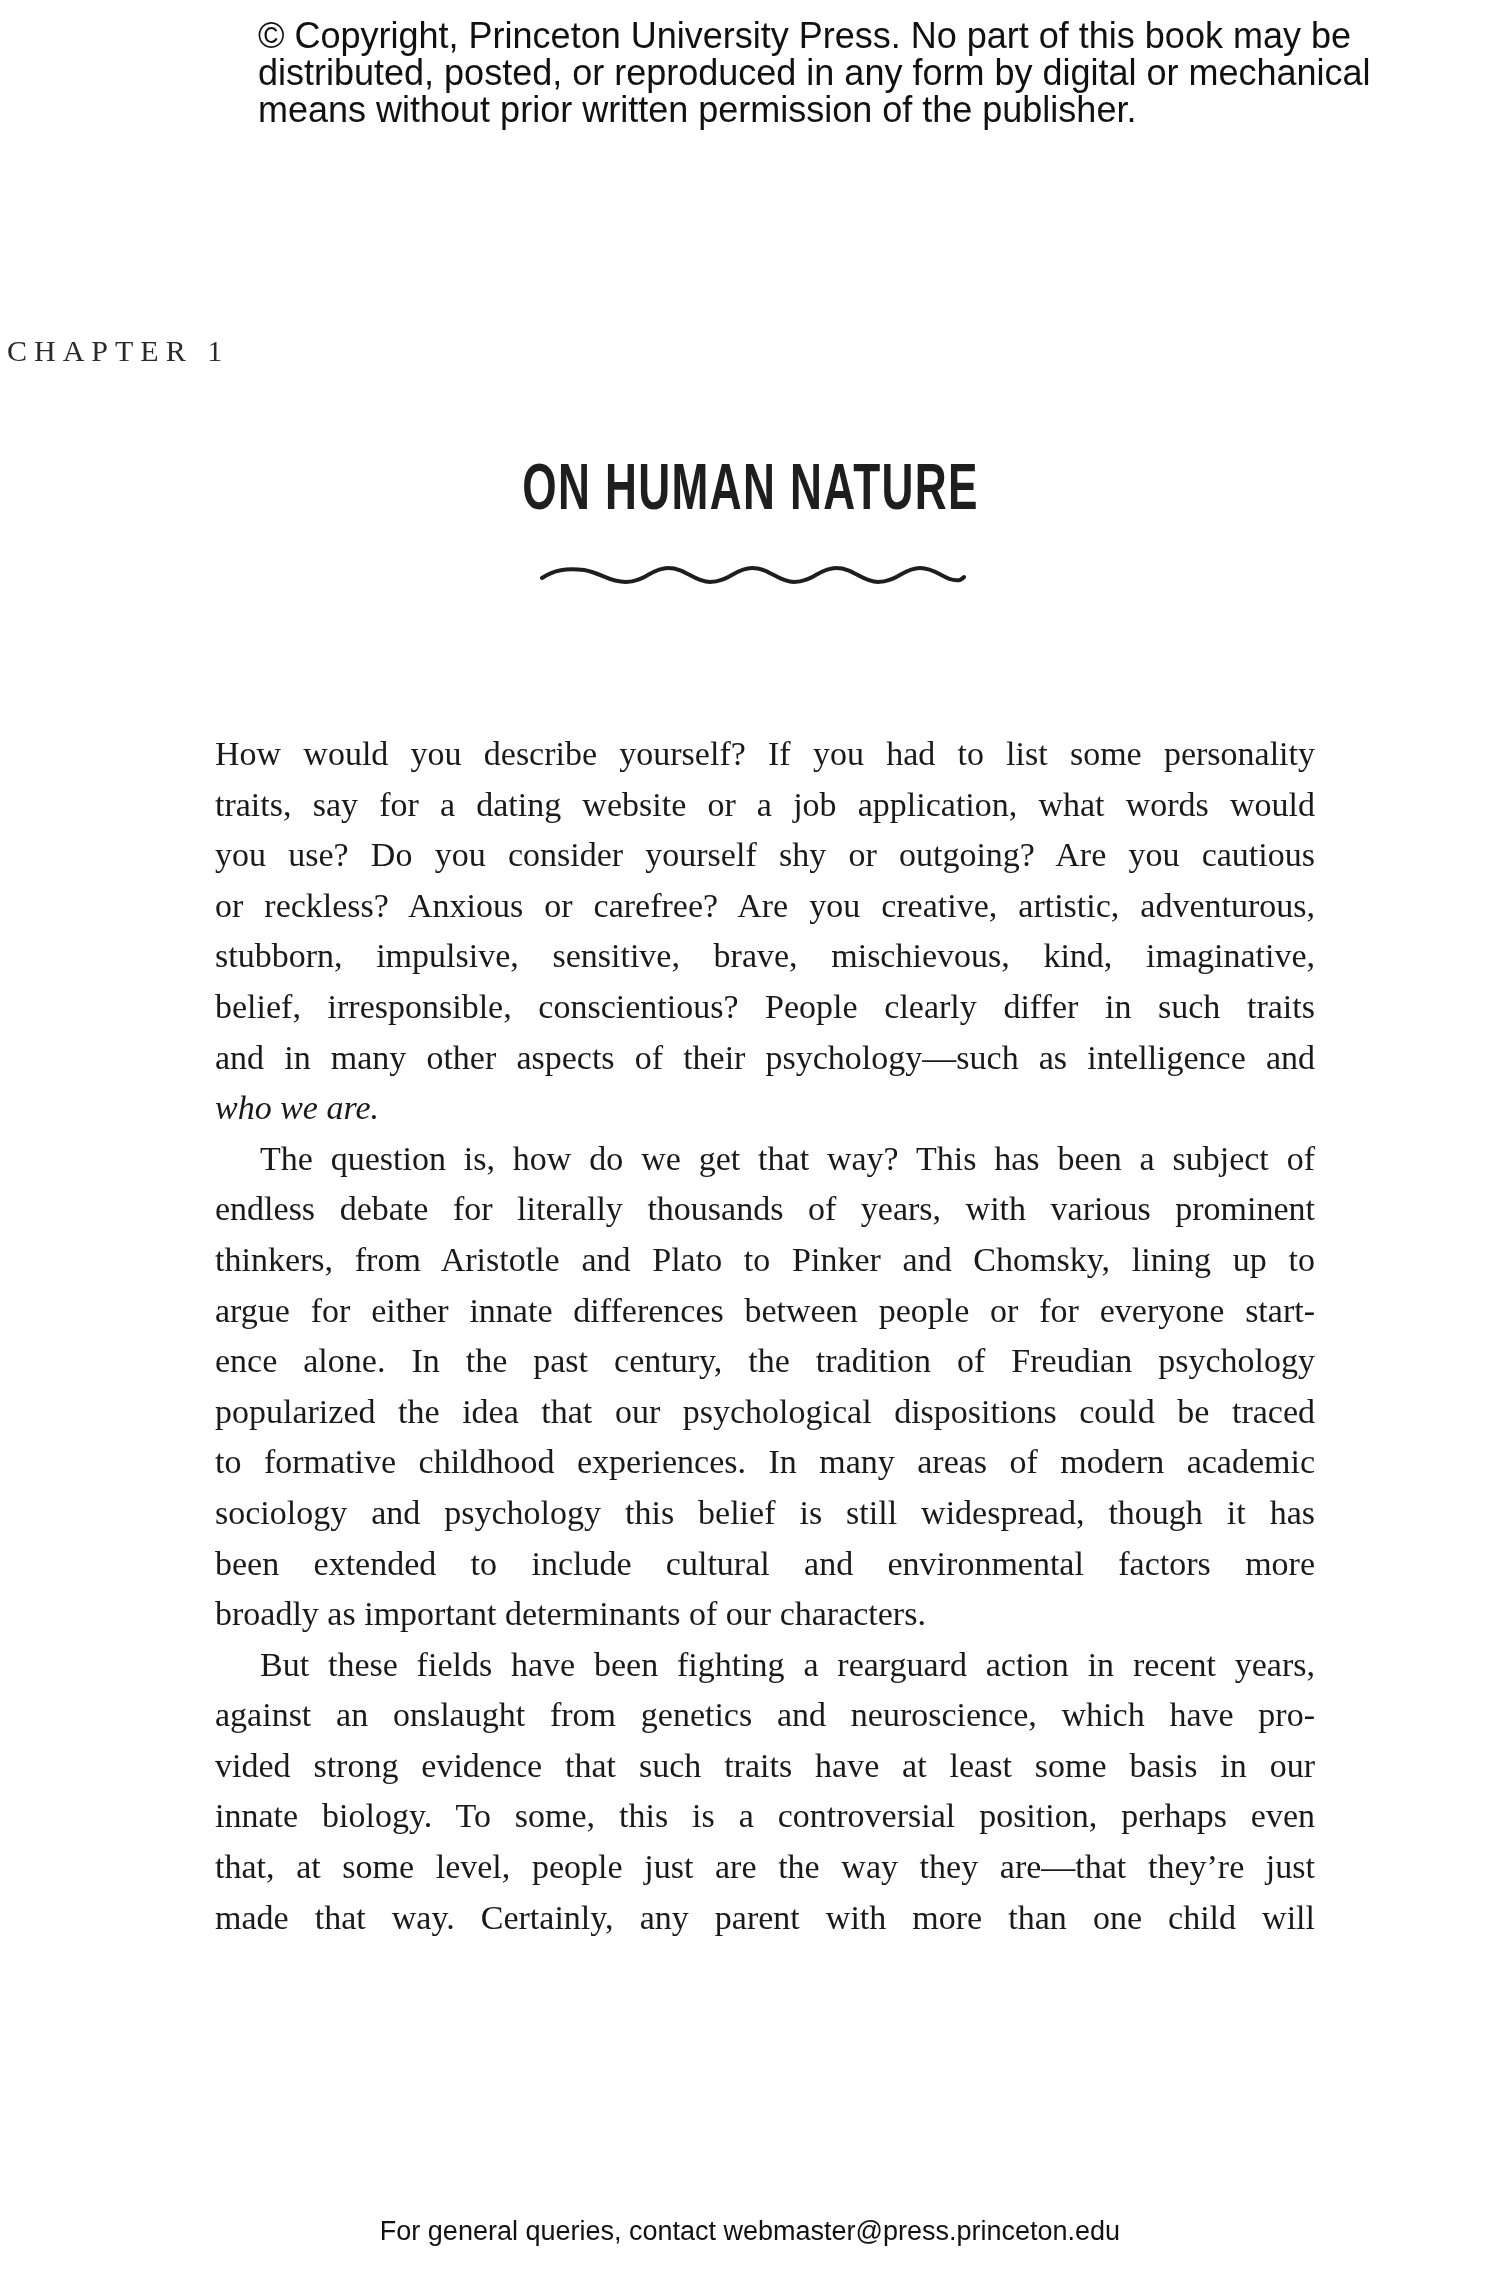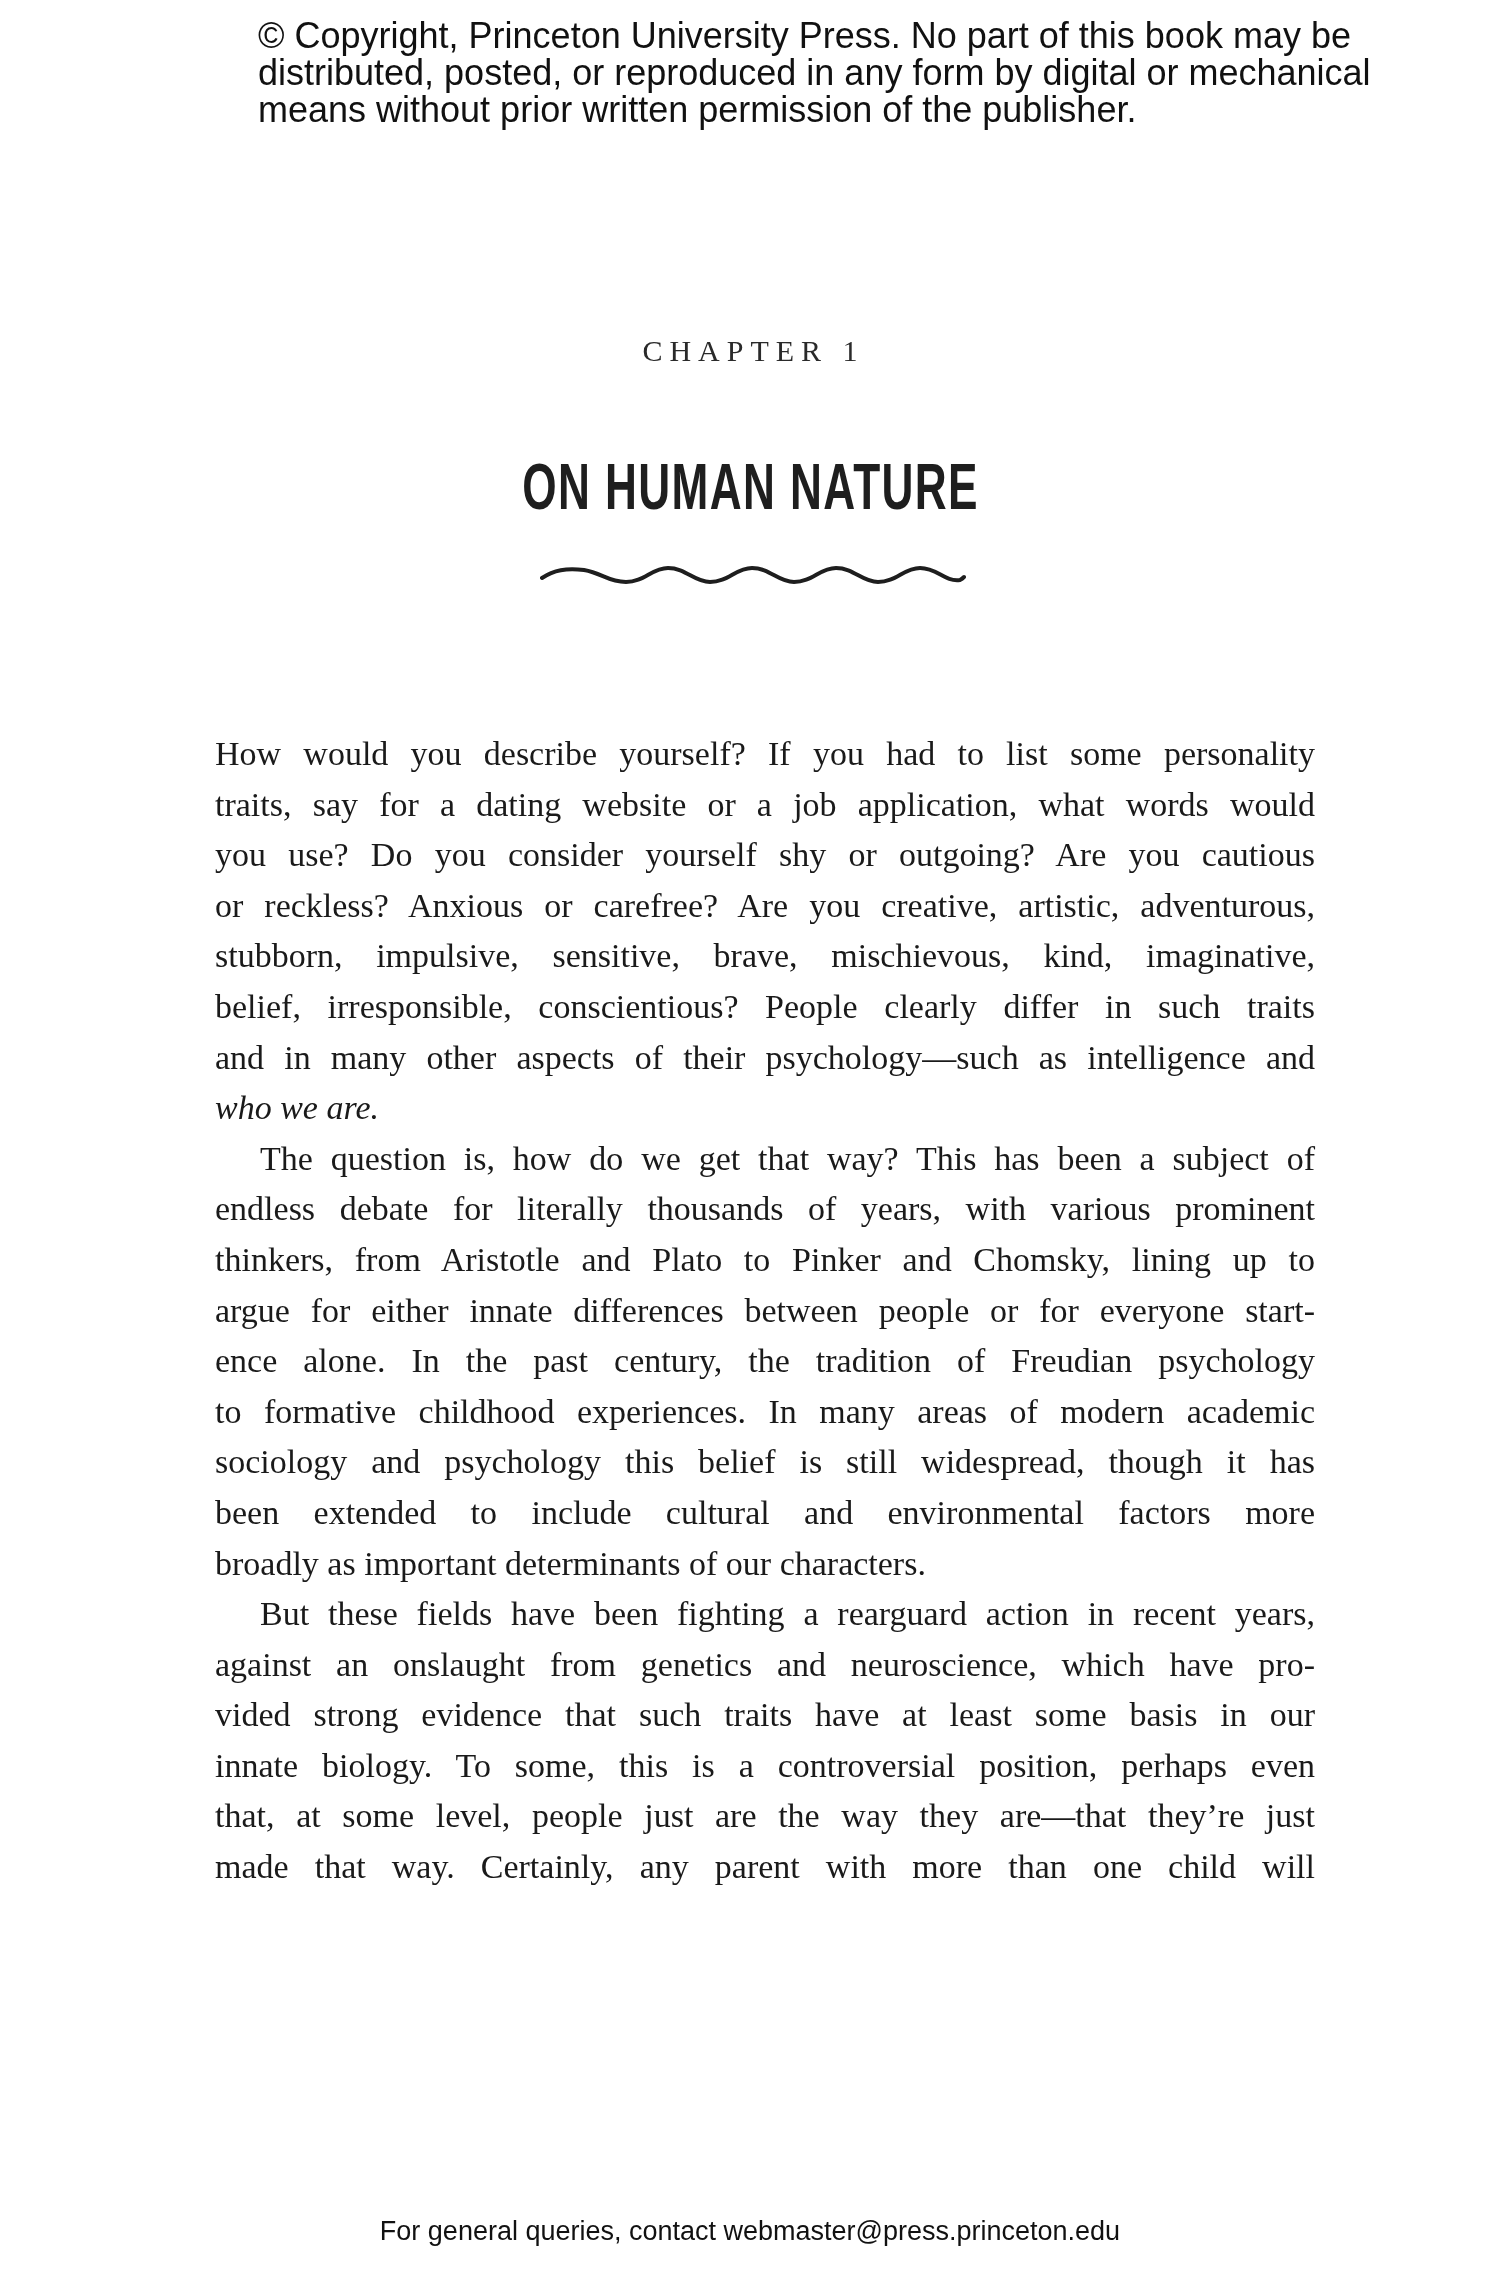--- a/index.html
+++ b/index.html
@@ -24,21 +24,20 @@
     line-height: 37px;
     color: #111111;
   }
   .notice div { white-space: nowrap; }
 
   .chapter-label {
     position: absolute;
     left: 0;
     width: 1500px;
     top: 336px;
-    text-align: center;
     font-family: "Liberation Serif", serif;
     font-size: 30px;
     line-height: 30px;
     letter-spacing: 7px;
     color: #2a2a2a;
     padding-left: 7px;
     box-sizing: border-box;
   }
   .chapter-title {
     position: absolute;
@@ -163,20 +162,23 @@
     <div class="line">
         <span class="j">thinkers, from Aristotle and Plato to Pinker and Chomsky, lining up to</span>
       </div>
     <div class="line">
         <span class="j">argue for either innate differences between people or for everyone start-</span>
       </div>
     <div class="line">
         <span class="j">ence alone. In the past century, the tradition of Freudian psychology</span>
       </div>
     <div class="line">
+        <span class="j">popularized the idea that our psychological dispositions could be traced</span>
+      </div>
+    <div class="line">
         <span class="j">to formative childhood experiences. In many areas of modern academic</span>
       </div>
     <div class="line">
         <span class="j">sociology and psychology this belief is still widespread, though it has</span>
       </div>
     <div class="line">
         <span class="j">been extended to include cultural and environmental factors more</span>
       </div>
     <div class="line last">
         <span class="j">broadly as important determinants of our characters.</span>

